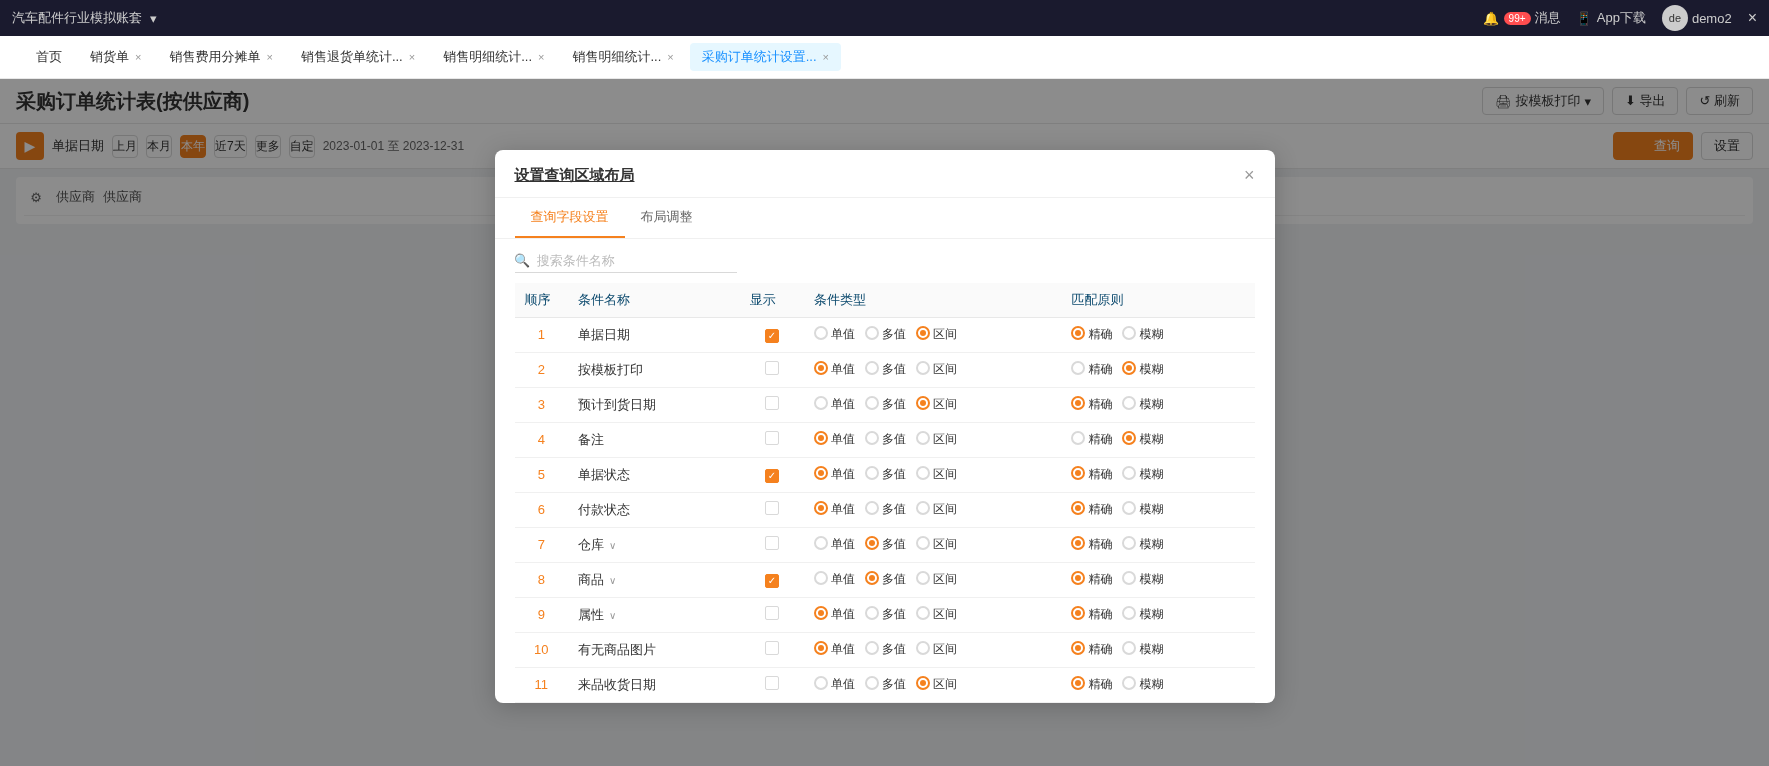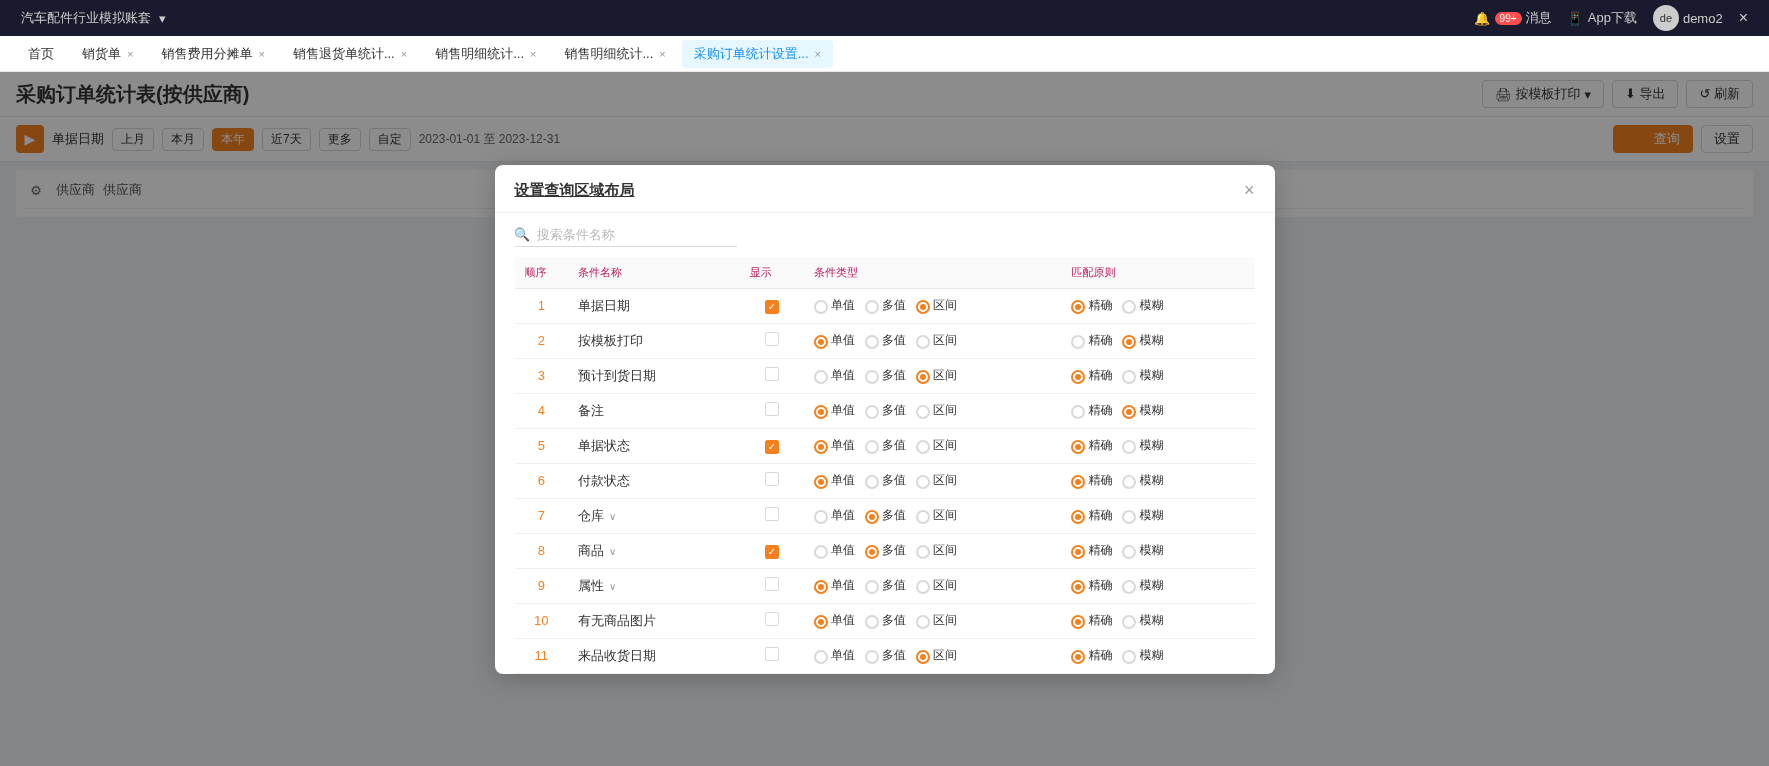--- a/index.html
+++ b/index.html
@@ -5,39 +5,39 @@
     * { box-sizing: border-box; margin: 0; padding: 0; }
     body { font-family: 'Microsoft YaHei', Arial, sans-serif; font-size: 13px; background: #f0f2f5; overflow: hidden; }
 
     
     .top-bar {
       height: 36px;
       background: #1a1a2e;
       display: flex;
       align-items: center;
       justify-content: space-between;
-      padding: 0 21px;
+      padding: 0 12px;
       color: #ccc;
     }
     .top-bar-left { display: flex; align-items: center; gap: 8px; font-size: 13px; }
     .top-bar-right { display: flex; align-items: center; gap: 16px; font-size: 13px; }
     .top-bar-right .badge-btn {
       display: flex; align-items: center; gap: 4px; cursor: pointer; color: #ccc;
     }
     .badge { background: #ff4d4f; color: #fff; border-radius: 8px; padding: 1px 5px; font-size: 10px; }
     .avatar { width: 26px; height: 26px; border-radius: 50%; background: #ccc; display: flex; align-items: center; justify-content: center; color: #333; font-size: 11px; }
     .close-x { cursor: pointer; color: #ccc; font-size: 16px; }
 
     
     .tab-bar {
-      height: 36px;
+      height: 43px;
       background: #fff;
       display: flex;
       align-items: center;
-      padding: 0 16px;
+      padding: 0 24px;
       border-bottom: 1px solid #e8e8e8;
       gap: 4px;
     }
     .tab-item {
       height: 28px;
       padding: 0 12px;
       display: flex;
       align-items: center;
       gap: 6px;
       border-radius: 4px;
@@ -77,21 +77,21 @@
       background: #fff;
       padding: 8px 16px;
       display: flex;
       align-items: center;
       gap: 8px;
       border-bottom: 1px solid #e8e8e8;
       flex-wrap: wrap;
     }
     .filter-toggle { width: 28px; height: 28px; background: #f5811e; color: #fff; border-radius: 4px; display: flex; align-items: center; justify-content: center; cursor: pointer; font-size: 14px; }
     .date-label { font-size: 13px; color: #333; }
-    .date-btn { padding: 2px 8px; border-radius: 4px; border: 1px solid #d9d9d9; background: #fff; cursor: pointer; font-size: 12px; color: #333; }
+    .date-btn { padding: 2px 0; border-radius: 4px; border: 1px solid #d9d9d9; background: #fff; cursor: pointer; font-size: 12px; color: #333; }
     .date-btn.active { background: #f5811e; color: #fff; border-color: #f5811e; }
     .date-range { font-size: 12px; color: #666; }
 
     
     .table-container { padding: 8px 16px; }
     .gear-icon { width: 24px; height: 24px; display: flex; align-items: center; justify-content: center; cursor: pointer; color: #666; }
 
     
     .overlay {
       position: absolute;
@@ -133,45 +133,45 @@
     .search-input-wrap { display: flex; align-items: center; border-bottom: 1px solid #d9d9d9; padding: 4px 0; gap: 6px; }
     .search-input { border: none; outline: none; font-size: 13px; width: 200px; color: #333; }
     .search-input::placeholder { color: #bbb; }
 
     
     .dialog-table-wrap { flex: 1; overflow-y: auto; padding: 0 20px; }
     .dialog-table { width: 100%; border-collapse: collapse; }
     .dialog-table th {
       background: #fafafa;
       font-weight: 500;
-      color: #be185d;
+      color: #0c4a6e;
       text-align: left;
       padding: 8px 10px;
       border-bottom: 1px solid #e8e8e8;
-      font-size: 11px;
+      font-size: 13px;
       position: sticky;
       top: 0;
       z-index: 2;
     }
     .dialog-table td {
       padding: 8px 10px;
       border-bottom: 1px solid #f0f0f0;
       font-size: 13px;
       color: #333;
       vertical-align: middle;
     }
     .col-order { width: 50px; text-align: center; }
     .col-name { width: 160px; }
     .col-show { width: 60px; text-align: center; }
     .col-type { width: 240px; }
     .col-match { width: 180px; }
 
     
     .radio-group { display: flex; align-items: center; gap: 10px; }
-    .radio-item { display: flex; align-items: flex-end; gap: 3px; cursor: pointer; font-size: 12px; color: #333; }
+    .radio-item { display: flex; align-items: flex-start; gap: 3px; cursor: pointer; font-size: 12px; color: #333; }
     .radio-circle {
       width: 14px; height: 14px; border-radius: 50%;
       border: 2px solid #d9d9d9;
       display: flex; align-items: center; justify-content: center;
       flex-shrink: 0;
     }
     .radio-circle.checked {
       border-color: #f5811e;
     }
     .radio-circle.checked::after {
@@ -323,20 +323,28 @@
   </div>
 
   <div class="overlay">
     <div class="dialog">
 
       <div class="dialog-header">
         <span class="dialog-title">设置查询区域布局</span>
         <span class="dialog-close">×</span>
       </div>
 
+      <div class="dialog-tabs">
+        <div class="dialog-tab active">
+          <span>查询字段设置</span>
+        </div>
+        <div class="dialog-tab">
+          <span>布局调整</span>
+        </div>
+      </div>
 
       <div class="dialog-search">
         <div class="search-input-wrap">
           <span style="color:#bbb;">🔍</span>
           <input type="text" class="search-input" placeholder="搜索条件名称" style="">
         </div>
       </div>
 
       <div class="dialog-table-wrap">
         <table class="dialog-table">

